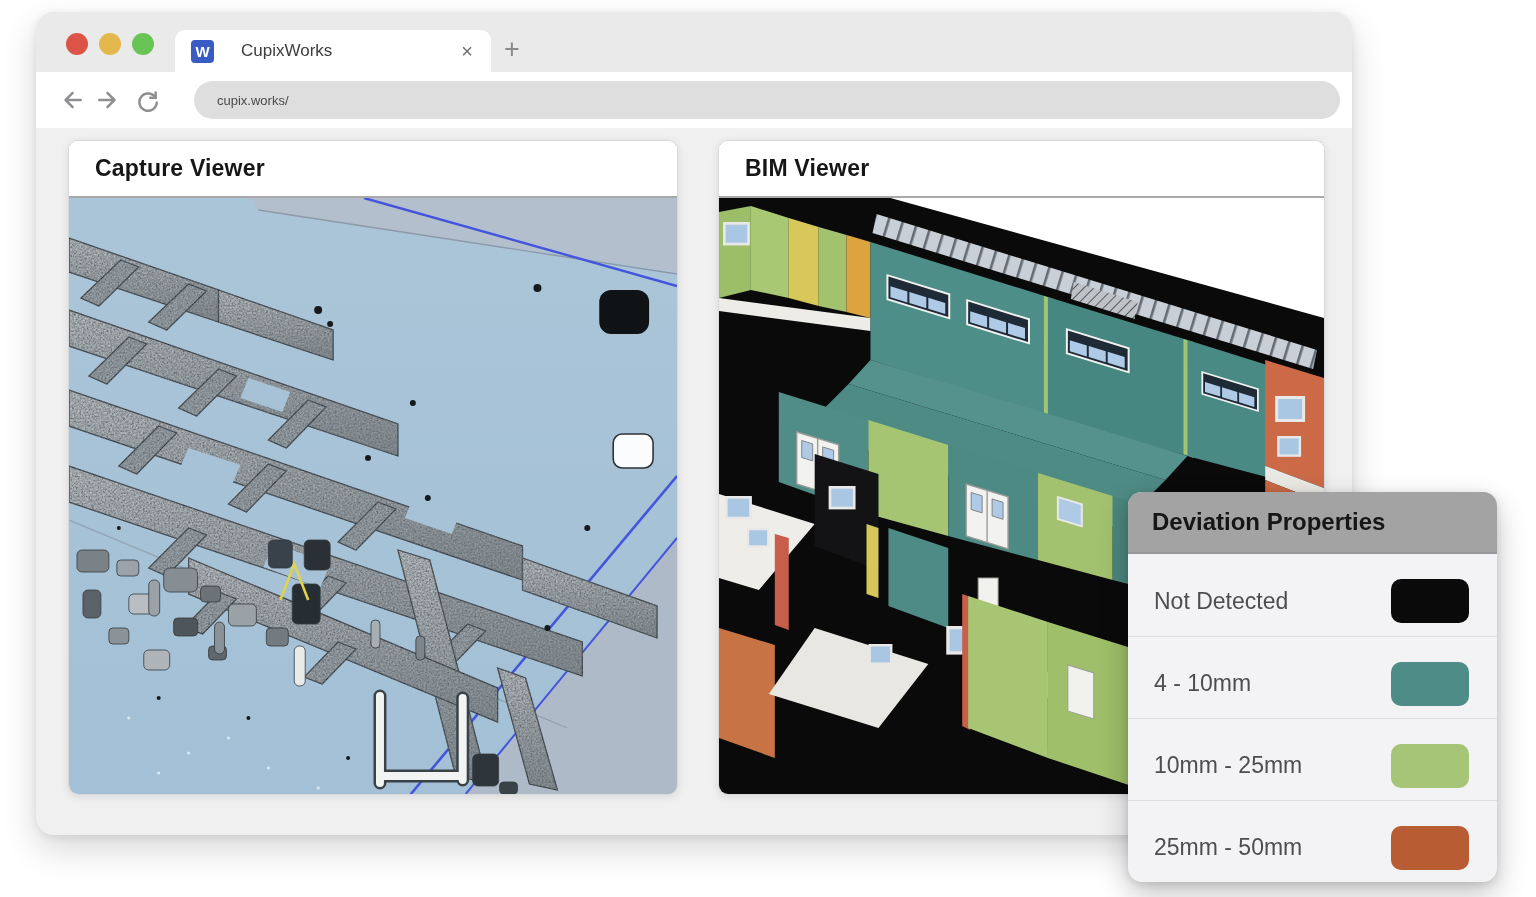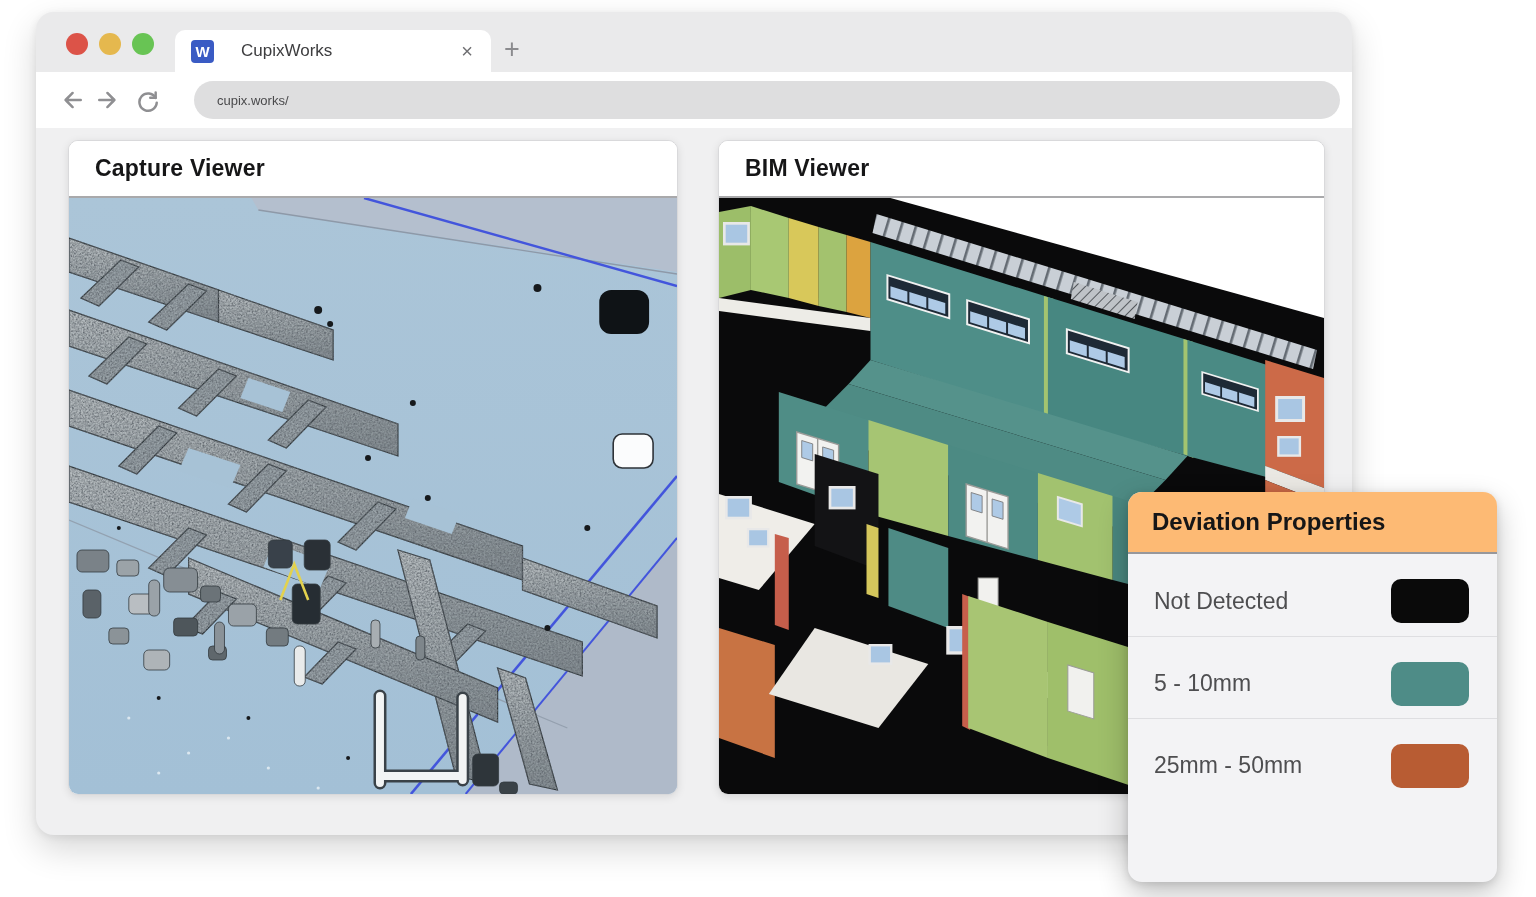--- a/index.html
+++ b/index.html
@@ -52,21 +52,21 @@
   .viewport{ position:relative; width:100%; height:596px; }
   .viewport svg{ display:block; width:100%; height:100%; }
 
   
   .deviation-panel{
     position:absolute; left:1128px; top:492px; width:369px; height:390px;
     border-radius:14px; overflow:hidden;
     box-shadow:0 12px 30px rgba(0,0,0,.24), 0 2px 8px rgba(0,0,0,.12);
     background:#F3F3F5;
   }
-  .dev-header{ height:62px; background:#fdba74; border-bottom:2px solid #97979B; display:flex; align-items:center; }
+  .dev-header{ height:62px; background:#a3a3a3; border-bottom:2px solid #97979B; display:flex; align-items:center; }
   .dev-title{ font-size:24px; font-weight:bold; color:#161617; margin-left:24px; }
   .legend-row{ height:82px; display:flex; align-items:center; justify-content:space-between; padding:12px 28px 0 26px; }
   .legend-row + .legend-row{ border-top:1px solid #DEDEE1; }
   .legend-label{ font-size:23px; color:#4E4E50; }
   .legend-swatch{ width:78px; height:44px; border-radius:10px; flex:0 0 auto; }
 </style>
 </head>
 <body>
 
 <div class="page">
@@ -365,22 +365,26 @@
   <div class="deviation-panel">
     <div class="dev-header">
       <span class="dev-title">Deviation Properties</span>
     </div>
     <div class="dev-body">
       <div class="legend-row">
         <span class="legend-label">Not Detected</span>
         <span class="legend-swatch" style="background: rgb(10, 10, 10);"></span>
       </div>
       <div class="legend-row">
-        <span class="legend-label">5 - 10mm</span>
+        <span class="legend-label">4 - 10mm</span>
         <span class="legend-swatch" style="background: rgb(78, 140, 135);"></span>
+      </div>
+      <div class="legend-row">
+        <span class="legend-label">10mm - 25mm</span>
+        <span class="legend-swatch" style="background: rgb(166, 197, 119);"></span>
       </div>
       <div class="legend-row">
         <span class="legend-label">25mm - 50mm</span>
         <span class="legend-swatch" style="background: rgb(184, 92, 51);"></span>
       </div>
     </div>
   </div>
 
 </div>
 

